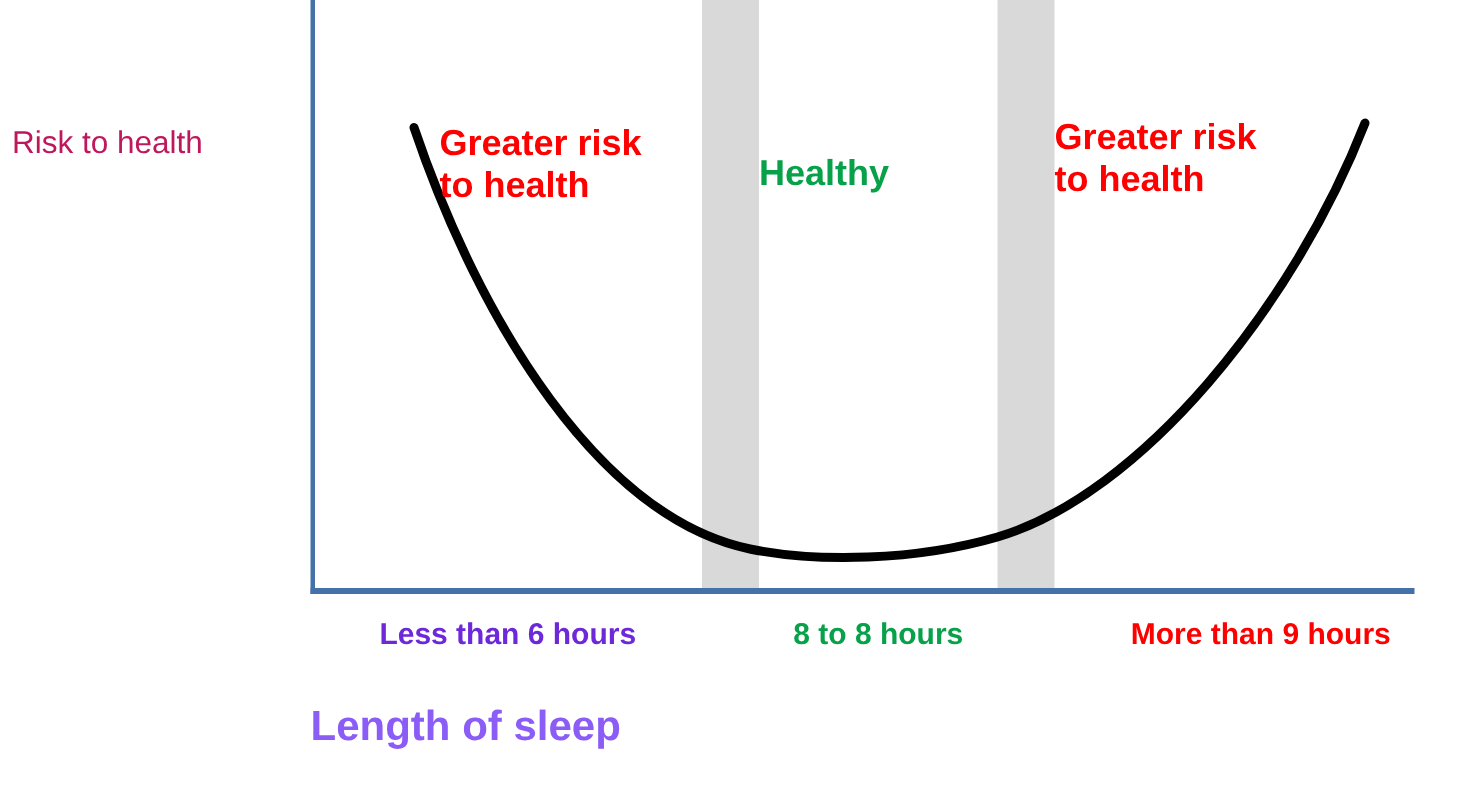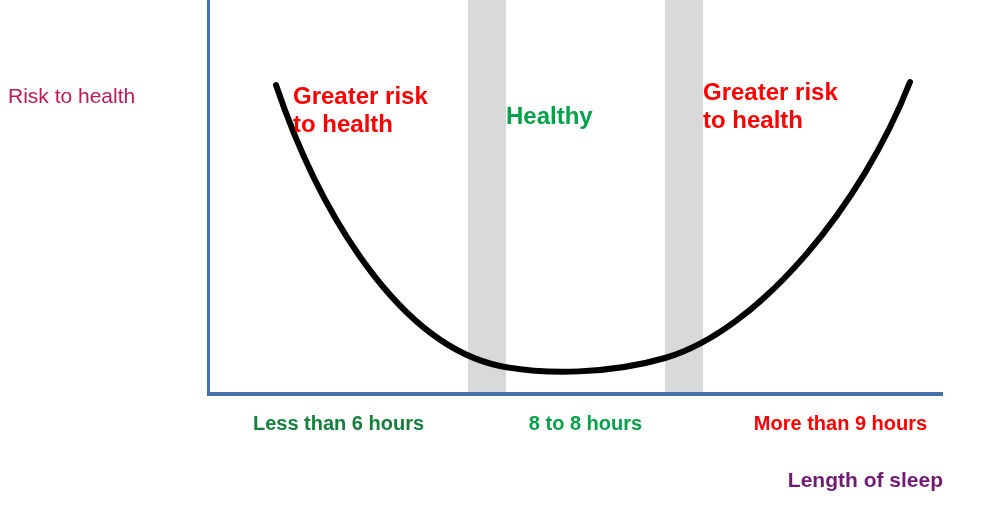--- a/index.html
+++ b/index.html
@@ -97,33 +97,33 @@
   }
 
   .tick {
     position: absolute;
     top: 412px;
     font-size: 20px;
     font-weight: bold;
     text-align: center;
     white-space: nowrap;
   }
-  .tick-1 { left: 216px; width: 245px; color: #15803d; }
+  .tick-1 { left: 216px; width: 245px; color: #6d28d9; }
   .tick-2 { left: 488px; width: 195px; color: #07a14a; }
   .tick-3 { left: 713px; width: 255px; color: #fe0000; }
 
   .x-axis-title {
     position: absolute;
     left: 207px;
     top: 468px;
     width: 736px;
-    text-align: right;
-    font-size: 21px;
+    text-align: left;
+    font-size: 28px;
     font-weight: bold;
-    color: #701a75;
+    color: #8b5cf6;
   }
 </style>
 </head>
 <body>
 
 <div id="canvas">
 
   <div class="band band-left"></div>
   <div class="band band-right"></div>
 

